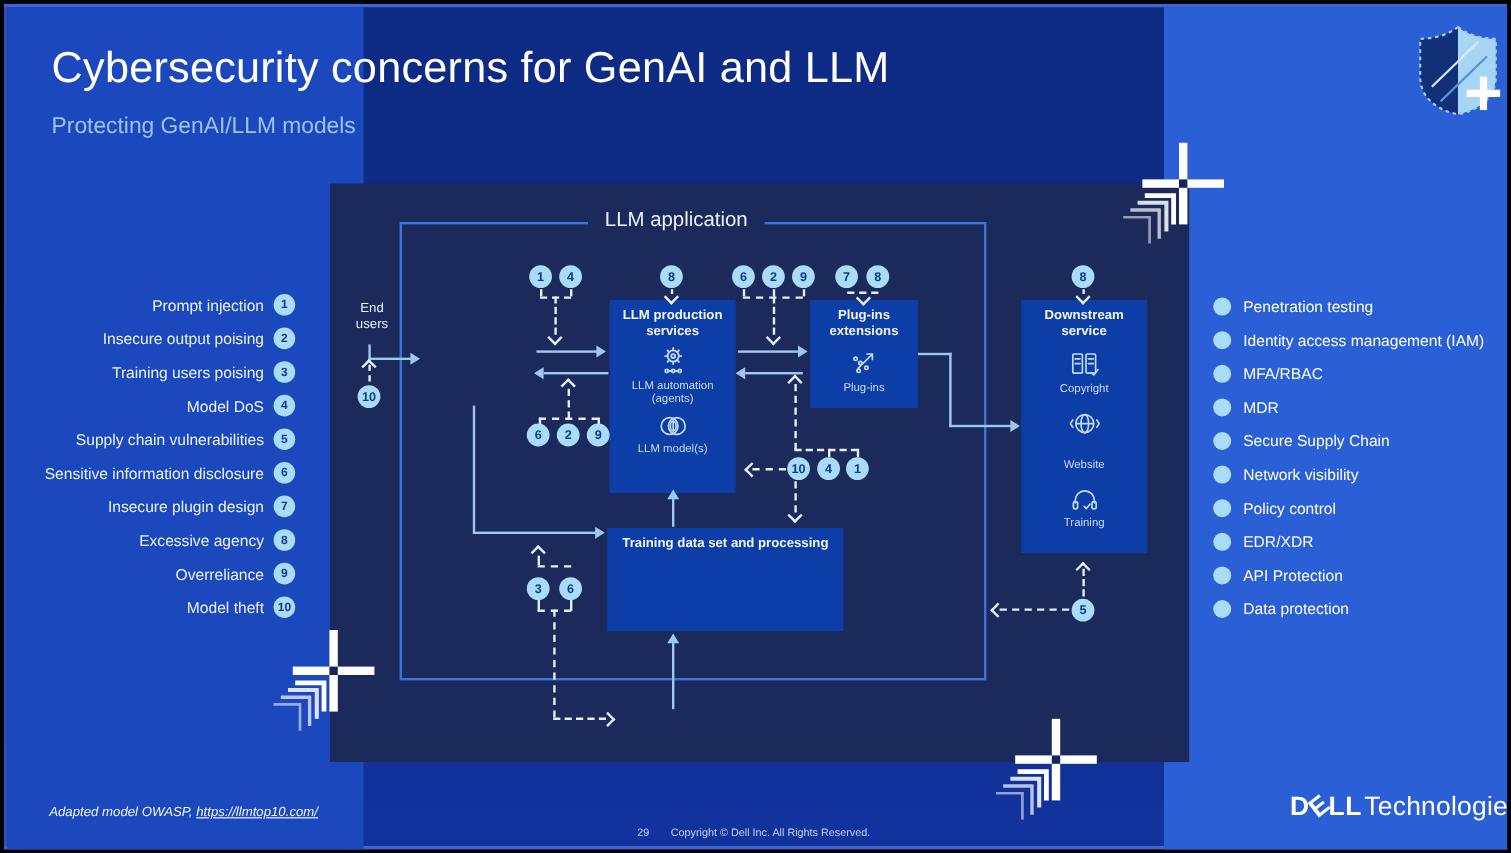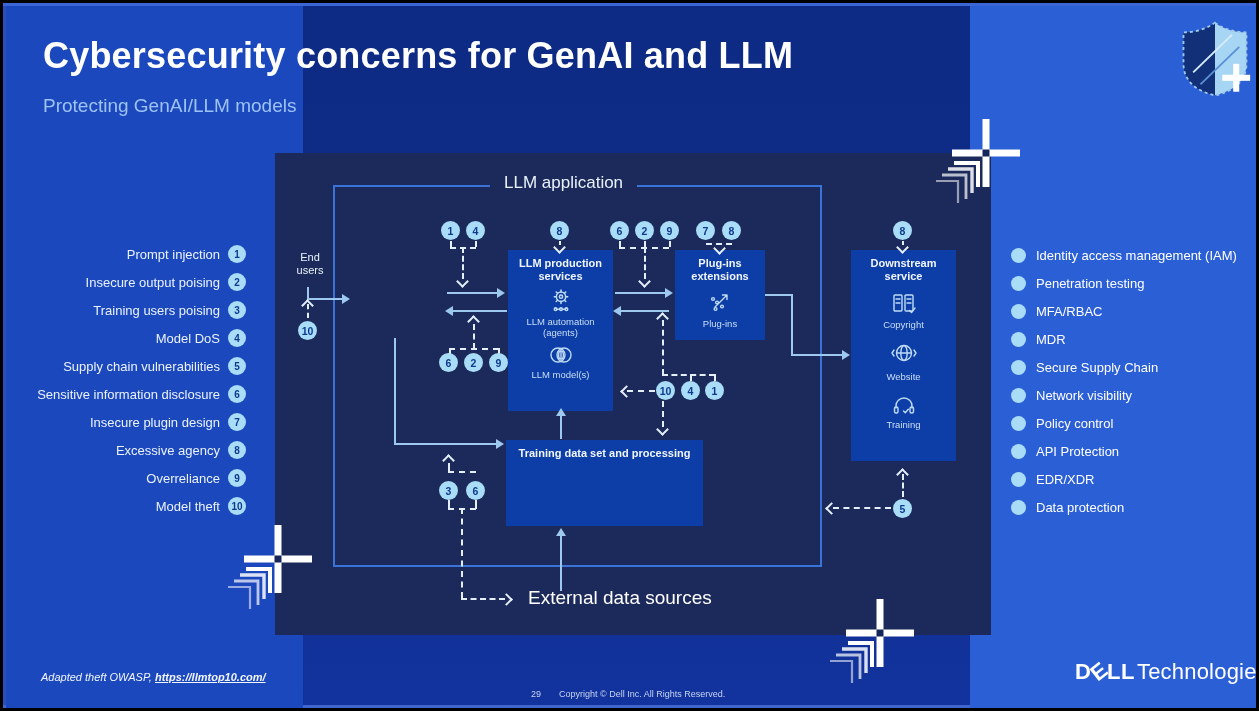--- a/index.html
+++ b/index.html
@@ -7,21 +7,21 @@
     position:relative;width:1259px;height:711px;box-sizing:border-box;
     border:3px solid #000;overflow:hidden;
     background:linear-gradient(180deg,#0D2A84 0%,#0E2C88 55%,#12339E 100%);
     font-family:"Liberation Sans","DejaVu Sans",sans-serif;
     box-shadow:inset 0 3px 0 #3C66D6, inset 0 -3px 0 #3f66cf, inset 3px 0 0 #2a4fb8, inset -3px 0 0 #16275e;
   }
   .abs{position:absolute;}
   .band-left{left:3px;top:3px;width:297px;height:705px;background:#1C48BE;}
   .band-right{left:967px;top:3px;width:289px;height:705px;background:#2B5FD6;}
   .diagram-bg{left:272px;top:150px;width:716px;height:482px;background:#1B2A5A;}
-  .page-title{left:40px;top:32px;font-size:36px;font-weight:700;color:#FFFFFF;letter-spacing:.2px;}
+  .page-title{left:40px;top:32px;font-size:36px;font-weight:400;color:#FFFFFF;letter-spacing:.2px;}
   .page-subtitle{left:40px;top:92px;font-size:19px;color:#9DC3F5;}
   
   .threat-list{left:10px;top:237px;width:233px;}
   .threat-row{display:flex;align-items:center;justify-content:flex-end;gap:8px;height:28px;}
   .threat-label{font-size:13px;color:#EAF3FC;white-space:nowrap;}
   .badge{width:18px;height:18px;border-radius:50%;background:#A9DCF6;color:#0D3A8F;
          font-size:10px;font-weight:bold;display:flex;align-items:center;justify-content:center;flex:0 0 18px;}
   .prot-list{left:1008px;top:238px;width:248px;}
   .prot-row{display:flex;align-items:center;gap:10px;height:28px;}
   .bullet{width:15px;height:15px;border-radius:50%;background:#A9DCF6;flex:0 0 15px;}
@@ -52,21 +52,21 @@
   .tri-u{border-left:5px solid transparent;border-right:5px solid transparent;border-bottom:8px solid #9EC9EE;}
   .chev{position:absolute;width:7px;height:7px;}
   .chev-u{border-left:2px solid #E4EFFA;border-top:2px solid #E4EFFA;transform:rotate(45deg);}
   .chev-d{border-right:2px solid #E4EFFA;border-bottom:2px solid #E4EFFA;transform:rotate(45deg);}
   .chev-l{border-left:2px solid #E4EFFA;border-bottom:2px solid #E4EFFA;transform:rotate(45deg);}
   .chev-r{border-right:2px solid #E4EFFA;border-top:2px solid #E4EFFA;transform:rotate(45deg);}
   .num{position:absolute;width:19px;height:19px;border-radius:50%;background:#A9DCF6;color:#0D3A8F;
        font-size:10.5px;font-weight:bold;display:flex;align-items:center;justify-content:center;z-index:6;}
   
   .footnote{left:38px;top:668px;font-size:11px;font-style:italic;color:#F2F6FD;}
-  .footnote .lnk{text-decoration:underline;color:#F2F6FD;cursor:pointer;font-weight:bold;}
+  .footnote .lnk{text-decoration:underline;color:#F2F6FD;cursor:pointer;}
   .pageno{left:528px;top:686px;font-size:9px;color:#C6D4F2;}
   .copyr{left:556px;top:686px;font-size:9px;color:#C6D4F2;}
   .dell{left:1072px;top:656px;display:flex;align-items:baseline;color:#FFFFFF;}
   .dell .b{font-weight:800;font-size:22px;letter-spacing:.5px;}
   .dell .e{font-weight:800;font-size:22px;display:inline-block;transform:rotate(-38deg);margin:0 .5px;}
   .dell .t{font-weight:400;font-size:22px;margin-left:2px;letter-spacing:.2px;}
   svg{display:block;}
   .icon{stroke:#BFDCF5;stroke-width:1.4;fill:none;stroke-linecap:round;stroke-linejoin:round;}
 </style>
 </head>
@@ -157,64 +157,63 @@
       </div>
     <div class="threat-row">
         <span class="threat-label">Model theft</span>
         <span class="badge">10</span>
       </div>
   </div>
 
   <div class="abs prot-list">
     <div class="prot-row">
         <span class="bullet"></span>
+        <span class="prot-label">Penetration testing</span>
+      </div>
+    <div class="prot-row">
+        <span class="bullet"></span>
         <span class="prot-label">Identity access management (IAM)</span>
       </div>
     <div class="prot-row">
         <span class="bullet"></span>
-        <span class="prot-label">Penetration testing</span>
-      </div>
-    <div class="prot-row">
-        <span class="bullet"></span>
         <span class="prot-label">MFA/RBAC</span>
       </div>
     <div class="prot-row">
         <span class="bullet"></span>
         <span class="prot-label">MDR</span>
       </div>
     <div class="prot-row">
         <span class="bullet"></span>
         <span class="prot-label">Secure Supply Chain</span>
       </div>
     <div class="prot-row">
         <span class="bullet"></span>
         <span class="prot-label">Network visibility</span>
       </div>
     <div class="prot-row">
         <span class="bullet"></span>
         <span class="prot-label">Policy control</span>
       </div>
     <div class="prot-row">
         <span class="bullet"></span>
+        <span class="prot-label">EDR/XDR</span>
+      </div>
+    <div class="prot-row">
+        <span class="bullet"></span>
         <span class="prot-label">API Protection</span>
-      </div>
-    <div class="prot-row">
-        <span class="bullet"></span>
-        <span class="prot-label">EDR/XDR</span>
       </div>
     <div class="prot-row">
         <span class="bullet"></span>
         <span class="prot-label">Data protection</span>
       </div>
   </div>
 
   <div class="abs llm-frame"></div>
   <div class="abs frame-title">LLM application</div>
   <div class="abs end-users">End users</div>
-  <div class="abs external">External data sources</div>
 
 
   <div class="abs dbox box-plugins">
     <div class="t">Plug-ins extensions</div>
     <svg class="icon" style="margin-top:5px" width="26" height="26" viewBox="0 0 26 26">
       <path d="M8 19 L20 7 M20 7 h-4.5 M20 7 v4.5"></path>
       <circle cx="6" cy="11" r="1.4"></circle>
         <circle cx="10" cy="14.5" r="1.4"></circle>
         <circle cx="15" cy="18.5" r="1.4"></circle>
         <circle cx="8.5" cy="21" r="1.4"></circle>
@@ -251,21 +250,21 @@
       <path d="M6 7 h4 M17 7 h4 M6 11 h4 M17 11 h4"></path>
       <path d="M19.5 18.5 l2 2 l3.5 -4.5"></path>
     </svg>
     <div class="cap" style="margin-top:3px">Copyright</div>
     <svg class="icon" style="margin-top:12px" width="28" height="22" viewBox="0 0 28 22">
       <circle cx="14" cy="11" r="7.5"></circle>
         <ellipse cx="14" cy="11" rx="3.2" ry="7.5"></ellipse>
         <path d="M7 11 h14"></path>
       <path d="M4 8 L2 11 L4 14 M24 8 L26 11 L24 14"></path>
     </svg>
-    <div class="cap" style="margin-top:7px">Website</div>
+    <div class="cap" style="margin-top:18px">Website</div>
     <svg class="icon" style="margin-top:12px" width="26" height="22" viewBox="0 0 26 22">
       <path d="M5 14 v-2 a8 8 0 0 1 16 0 v2"></path>
       <rect x="3.5" y="13" width="3.5" height="6" rx="1.5"></rect>
         <rect x="19" y="13" width="3.5" height="6" rx="1.5"></rect>
       <path d="M12.5 17 l1.8 1.8 l3 -3.6"></path>
     </svg>
     <div class="cap" style="margin-top:3px">Training</div>
   </div>
 
   <div class="abs dbox box-training">
@@ -371,21 +370,21 @@
   <span class="num" style="left:486px;top:350px">9</span>
   <span class="num" style="left:653px;top:378px">10</span>
   <span class="num" style="left:678px;top:378px">4</span>
   <span class="num" style="left:702px;top:378px">1</span>
   <span class="num" style="left:436px;top:478px">3</span>
   <span class="num" style="left:463px;top:478px">6</span>
   <span class="num" style="left:295px;top:318px">10</span>
   <span class="num" style="left:890px;top:496px">5</span>
 
   <div class="abs footnote">
-    <span>Adapted theft OWASP, </span><span class="lnk">https://llmtop10.com/</span>
+    <span>Adapted model OWASP, </span><span class="lnk">https://llmtop10.com/</span>
   </div>
   <div class="abs pageno">29</div>
   <div class="abs copyr">Copyright © Dell Inc. All Rights Reserved.</div>
   <div class="abs dell">
     <span class="b">D</span>
     <span class="e">E</span>
     <span class="b">LL</span>
     <span class="t">Technologies</span>
   </div>
 </div>

